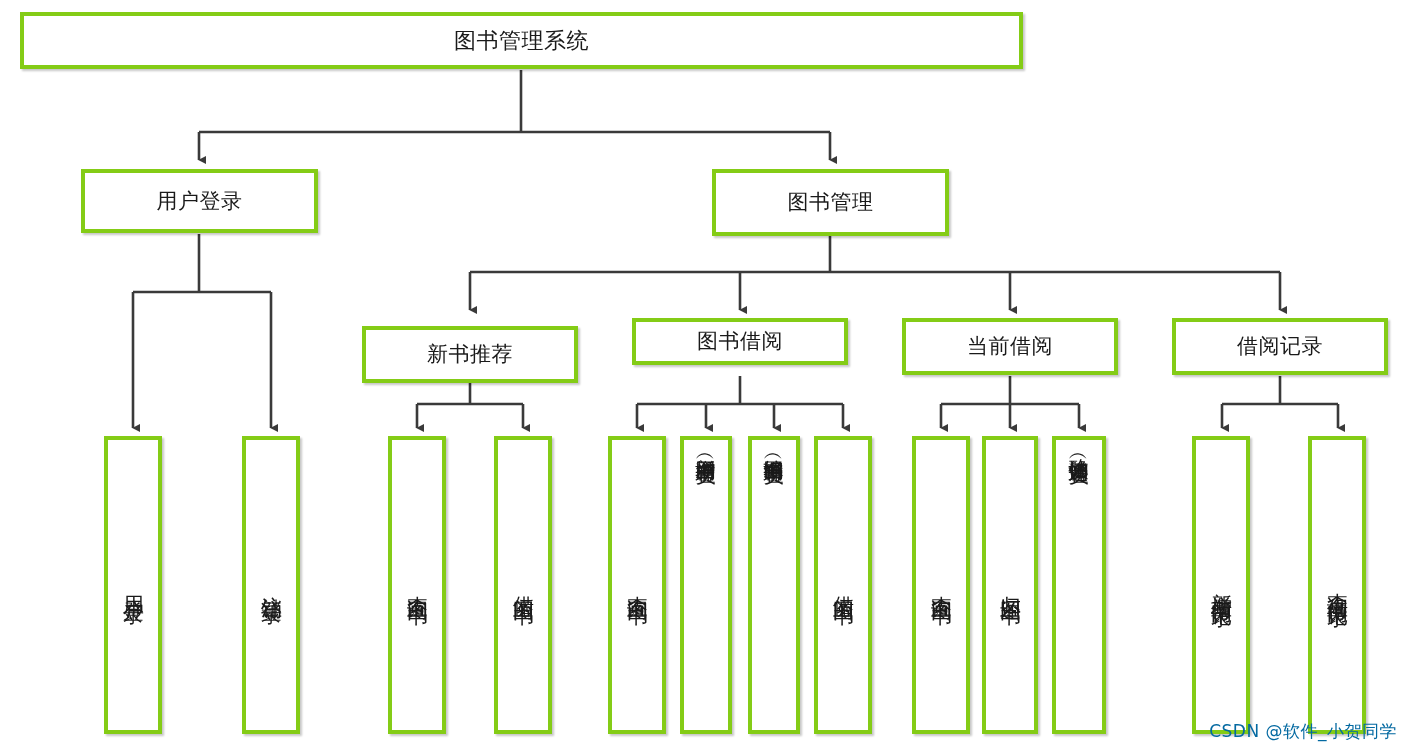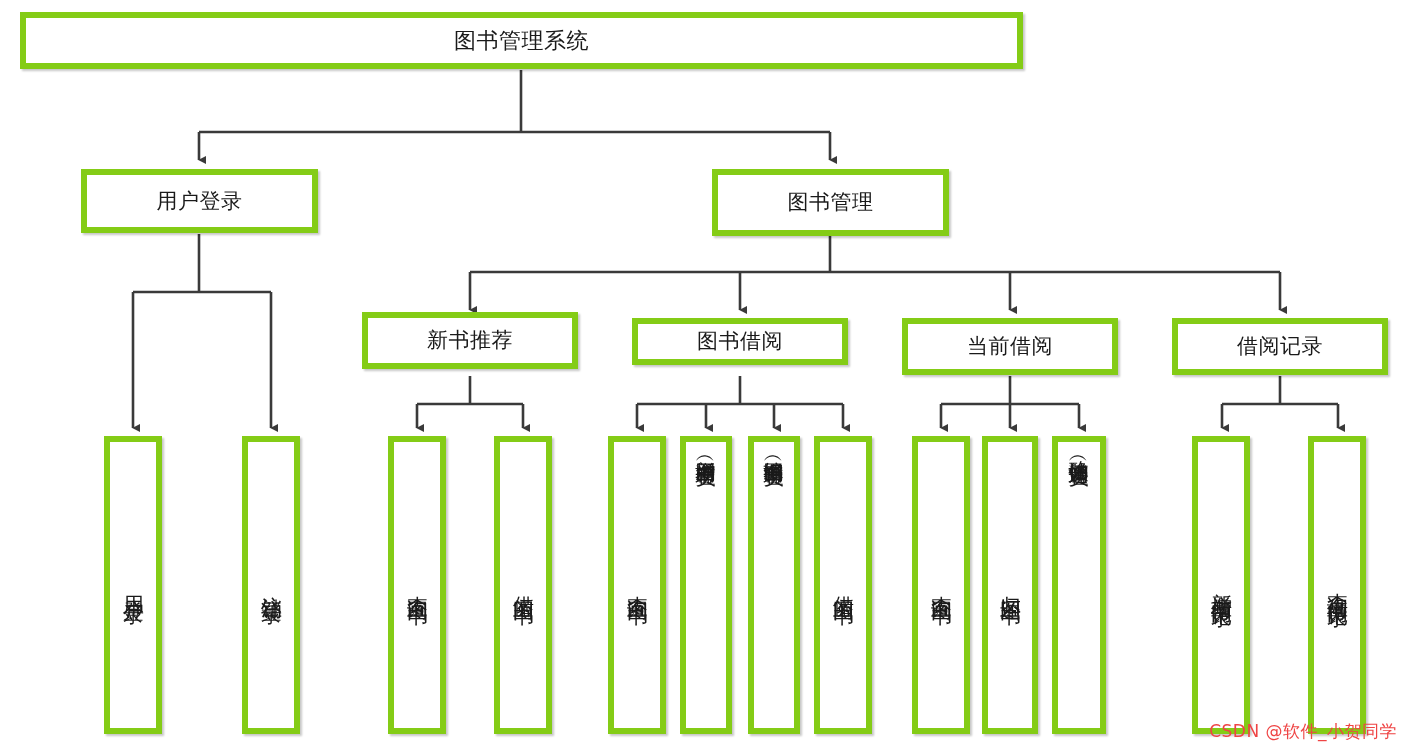--- a/index.html
+++ b/index.html
@@ -25,21 +25,21 @@
     top: 0;
     width: 1405px;
     height: 747px;
     pointer-events: none;
   }
   
   .node {
     position: absolute;
     box-sizing: border-box;
     background: #ffffff;
-    border: 6px solid #84cc16;
+    border: 4px solid #84cc16;
     box-shadow: 2px 2px 2px rgba(0,0,0,0.22);
     display: flex;
     align-items: center;
     justify-content: center;
     color: #1a1a1a;
   }
   .node-label {
     display: block;
     text-align: center;
     line-height: 1.18;
@@ -80,21 +80,21 @@
   .node.vertical.short {
     align-items: center;
     padding-top: 0;
   }
   
   #watermark {
     position: absolute;
     right: 8px;
     bottom: 4px;
     font-size: 17px;
-    color: #ef4444;
+    color: #0369a1;
     letter-spacing: 0.5px;
     white-space: nowrap;
     user-select: none;
   }
 </style>
 </head>
 <body>
 
 <div id="diagram-canvas">
 
@@ -153,21 +153,21 @@
   </div>
 
   <div class="node horizontal" style="left:81px; top:169px; width:237px; height:64px;">
     <span class="node-label">用户登录</span>
   </div>
 
   <div class="node horizontal" style="left:712px; top:169px; width:237px; height:67px;">
     <span class="node-label">图书管理</span>
   </div>
 
-  <div class="node horizontal" style="left:362px; top:312px; width:216px; height:57px;">
+  <div class="node horizontal" style="left:362px; top:326px; width:216px; height:57px;">
     <span class="node-label">新书推荐</span>
   </div>
 
   <div class="node horizontal" style="left:632px; top:318px; width:216px; height:47px;">
     <span class="node-label">图书借阅</span>
   </div>
 
   <div class="node horizontal" style="left:902px; top:318px; width:216px; height:57px;">
     <span class="node-label">当前借阅</span>
   </div>

